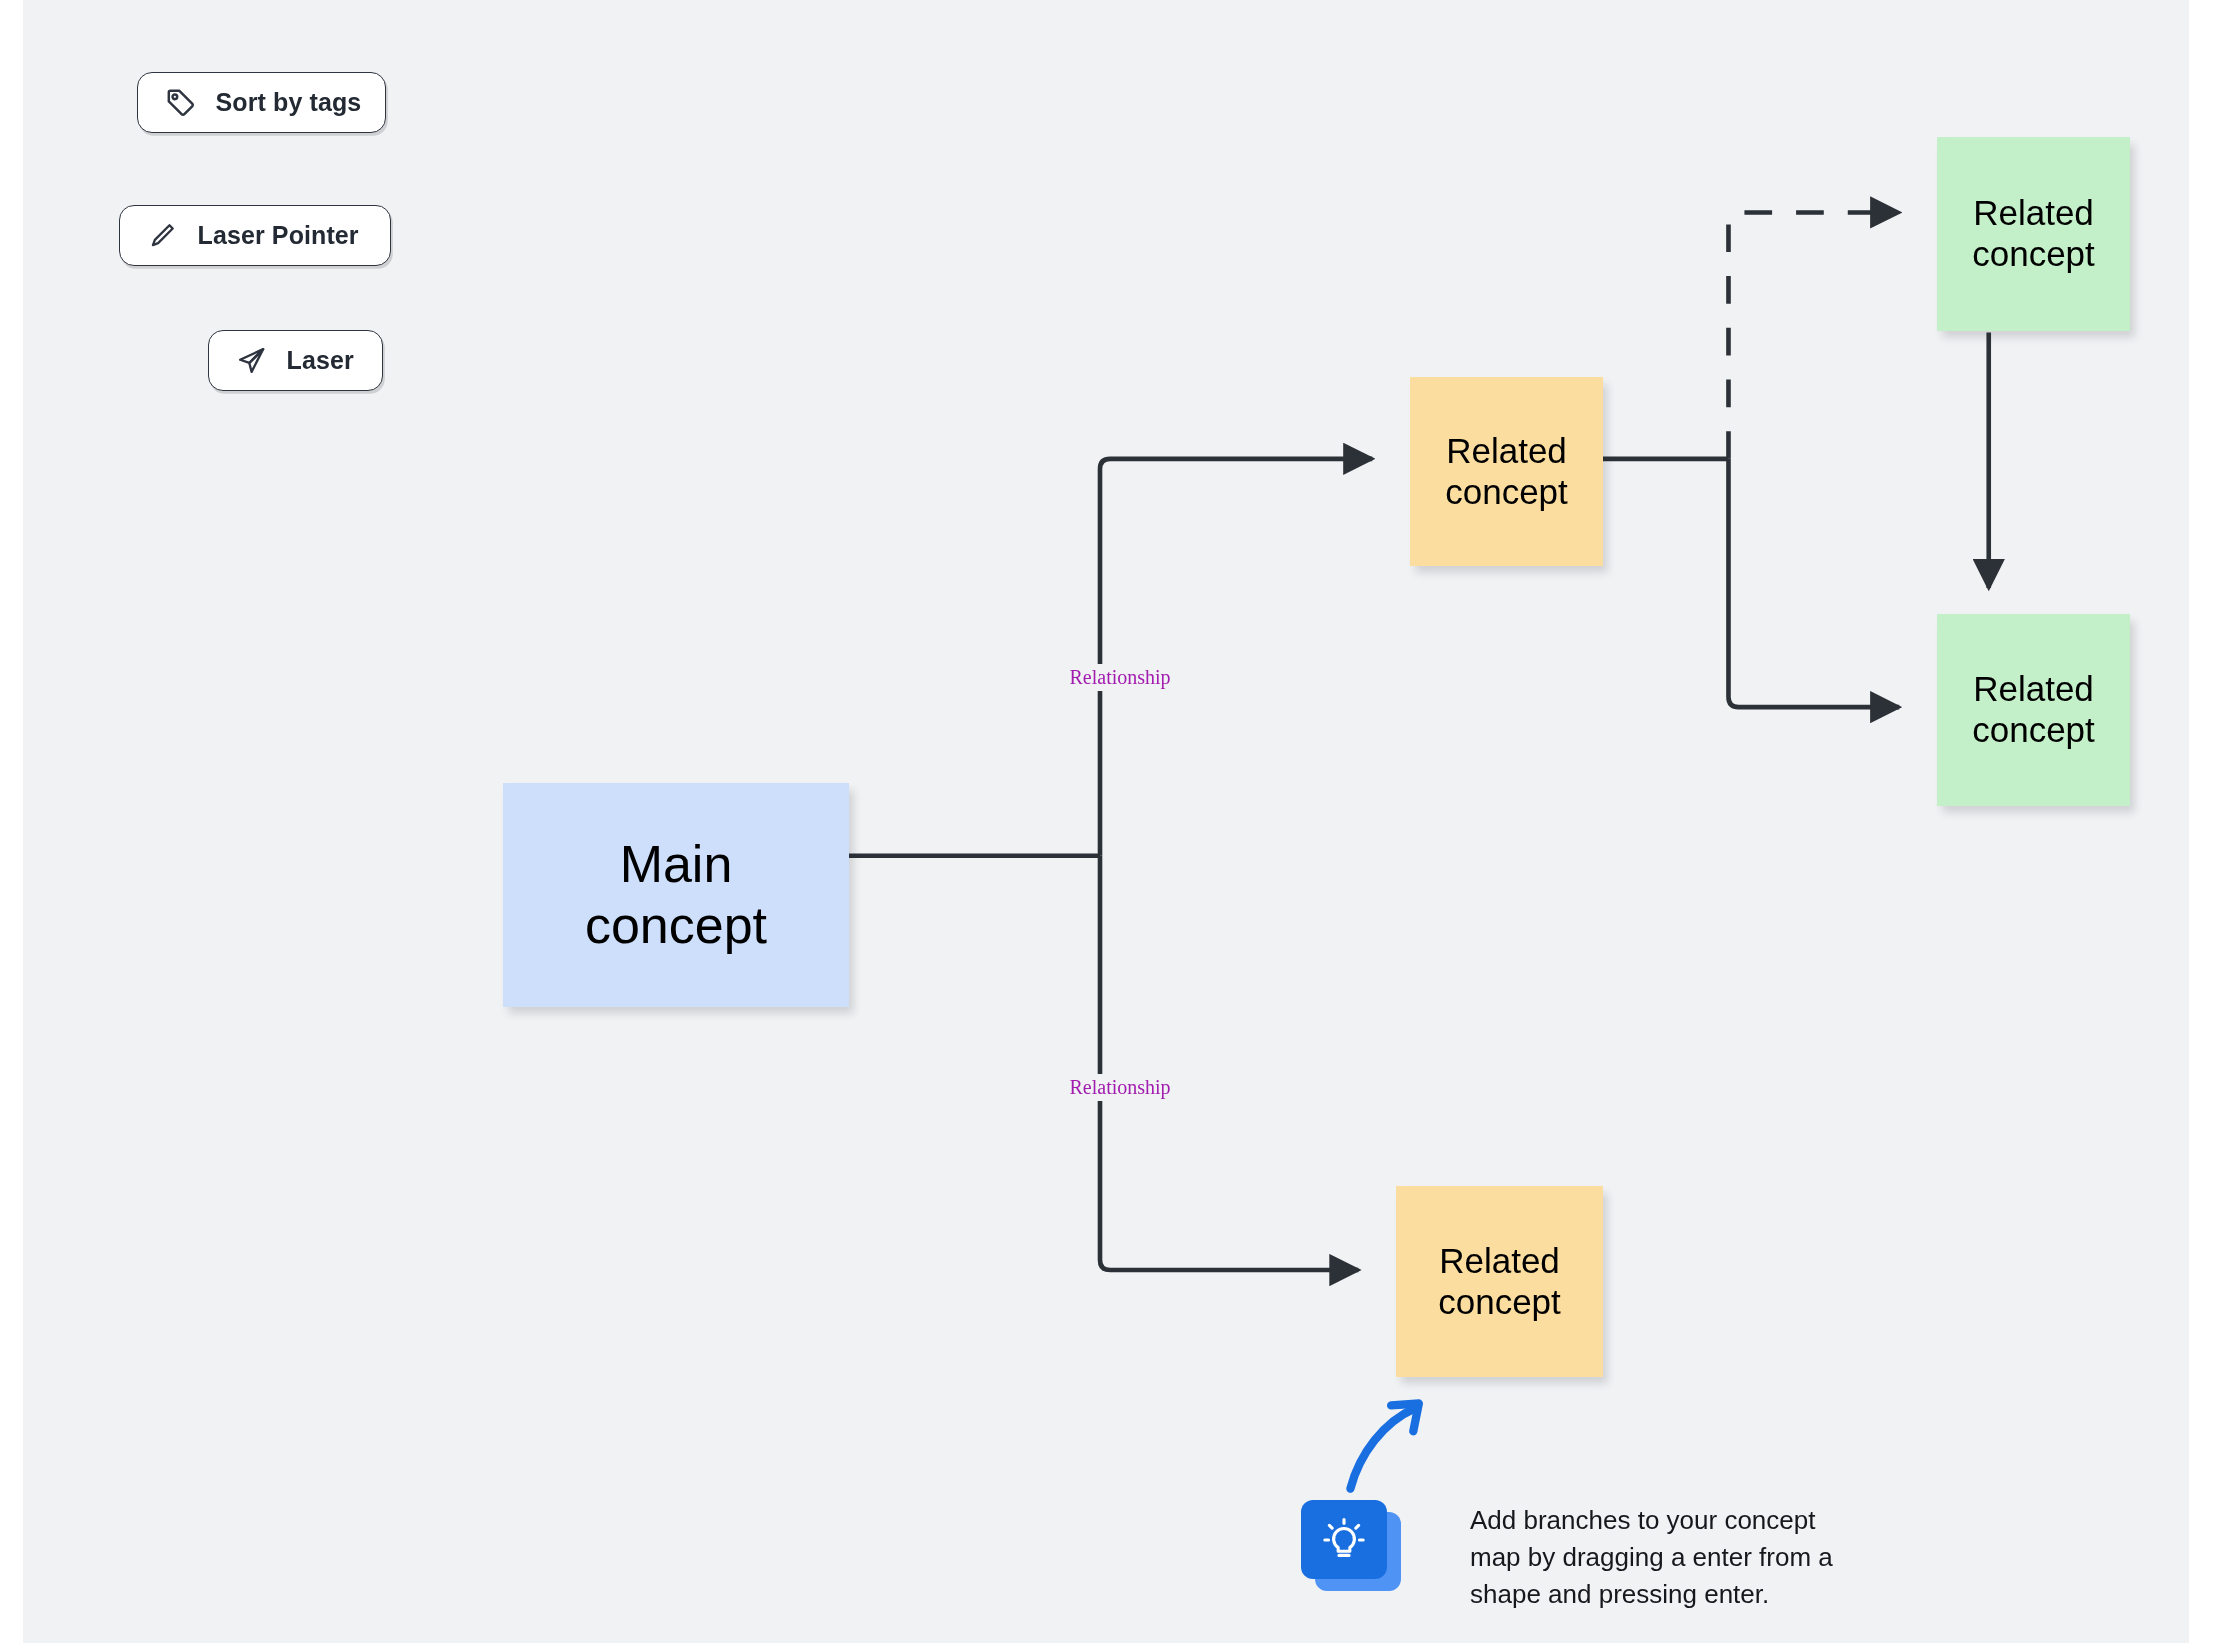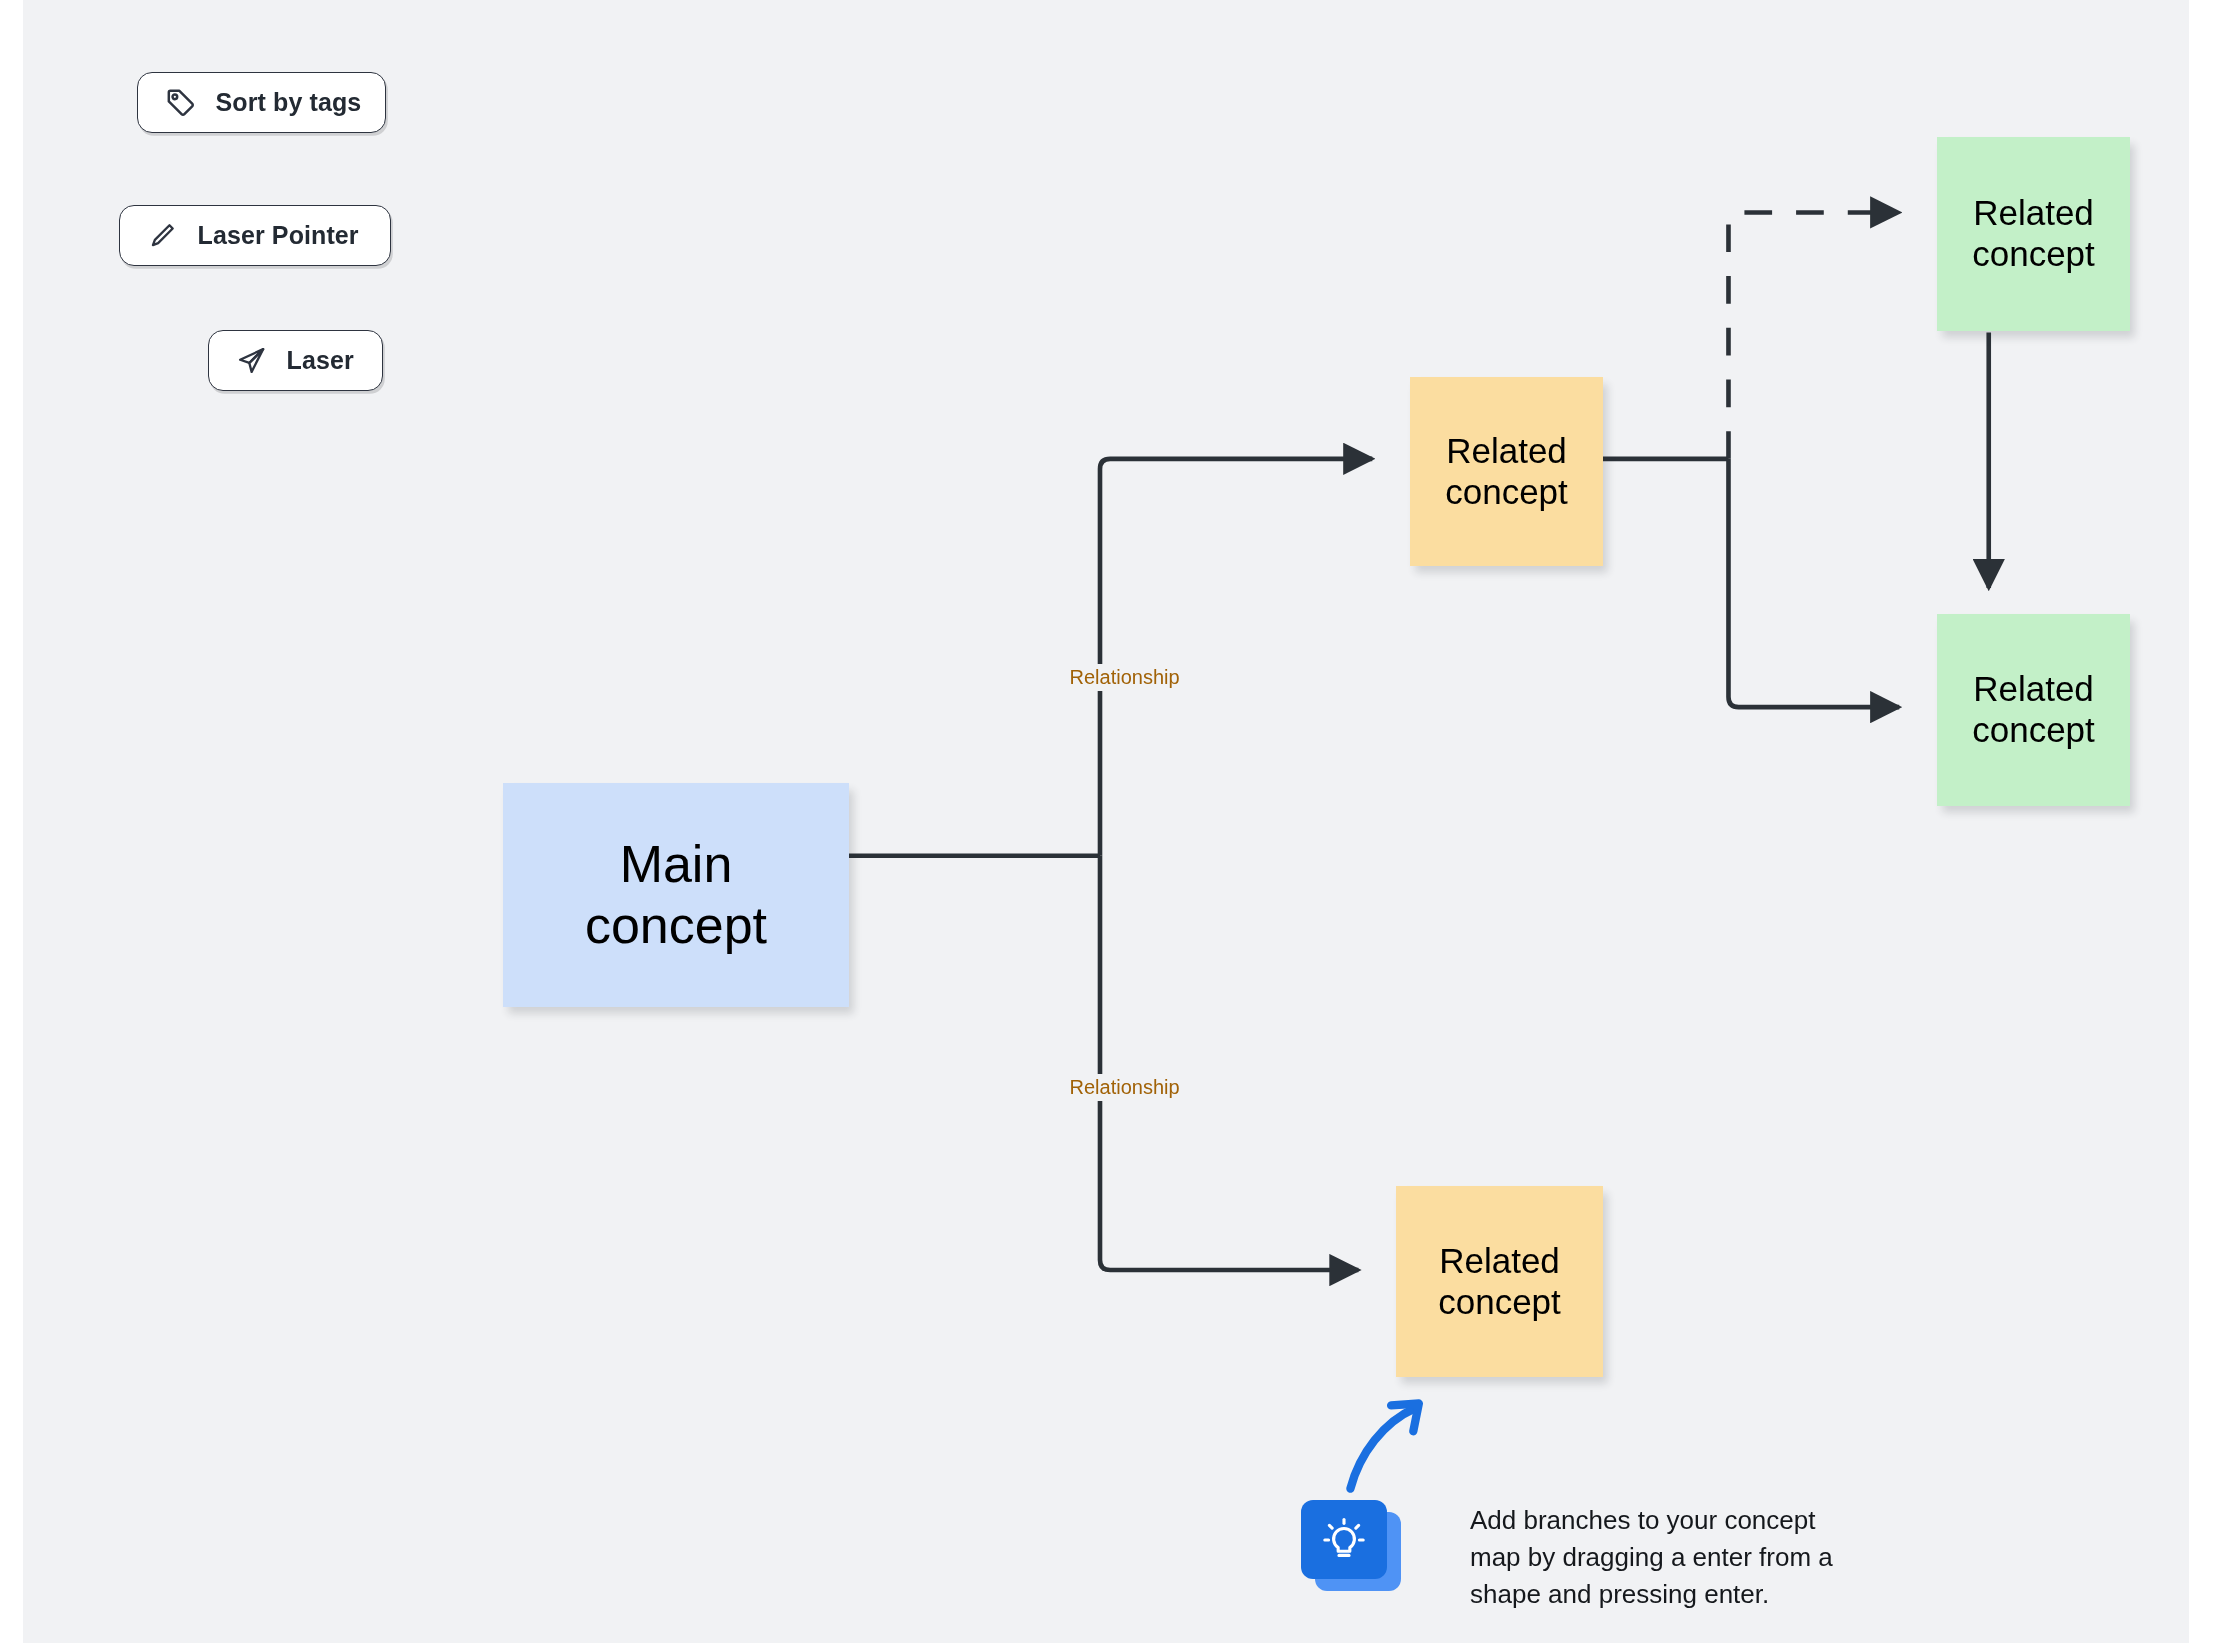--- a/index.html
+++ b/index.html
@@ -116,25 +116,26 @@
     left: 1914px; top: 614px;
     width: 193px; height: 192px;
     background: #c3f0c8;
     font-size: 35px;
   }
 
   
   .edge-label {
     position: absolute;
     font-size: 20px;
-    color: #a16207;
+    color: #a21caf;
     background: #f1f2f4;
     padding: 1.8px 5.5px;
     white-space: nowrap;
     user-select: none;
+    font-family: Liberation Serif, serif;
   }
   #label-rel-top    { left: 1041px; top: 664px; }
   #label-rel-bottom { left: 1041px; top: 1074px; }
 
   
   #hint {
     position: absolute;
     left: 1278px;
     top: 1500px;
     display: flex;

